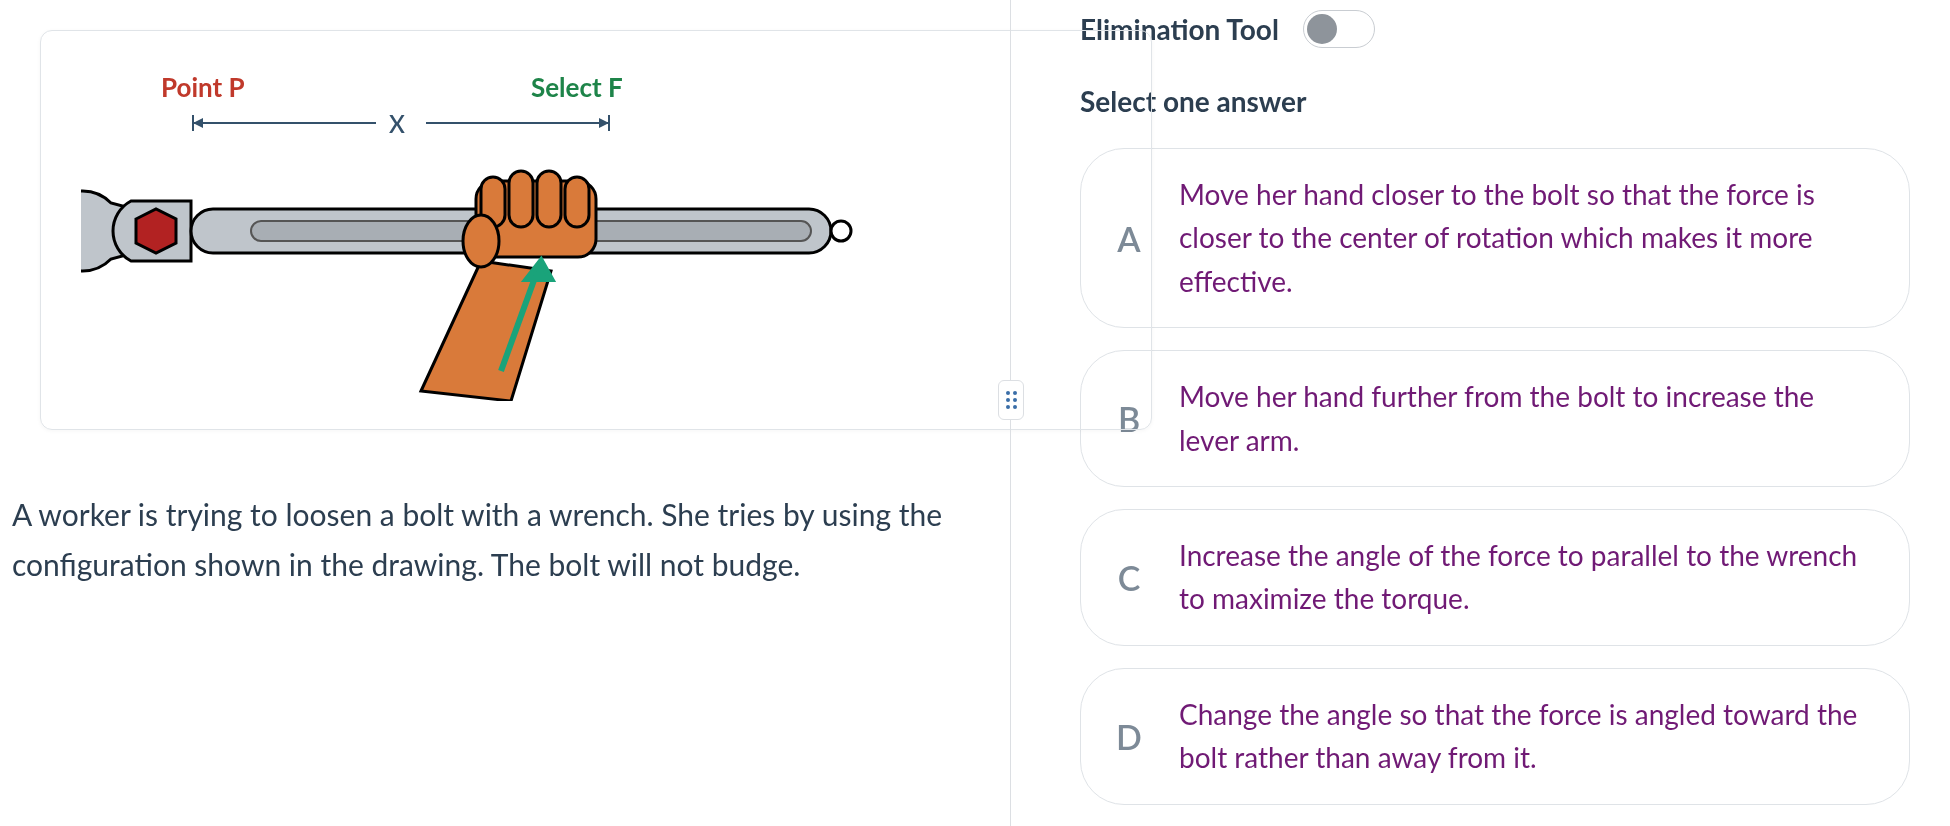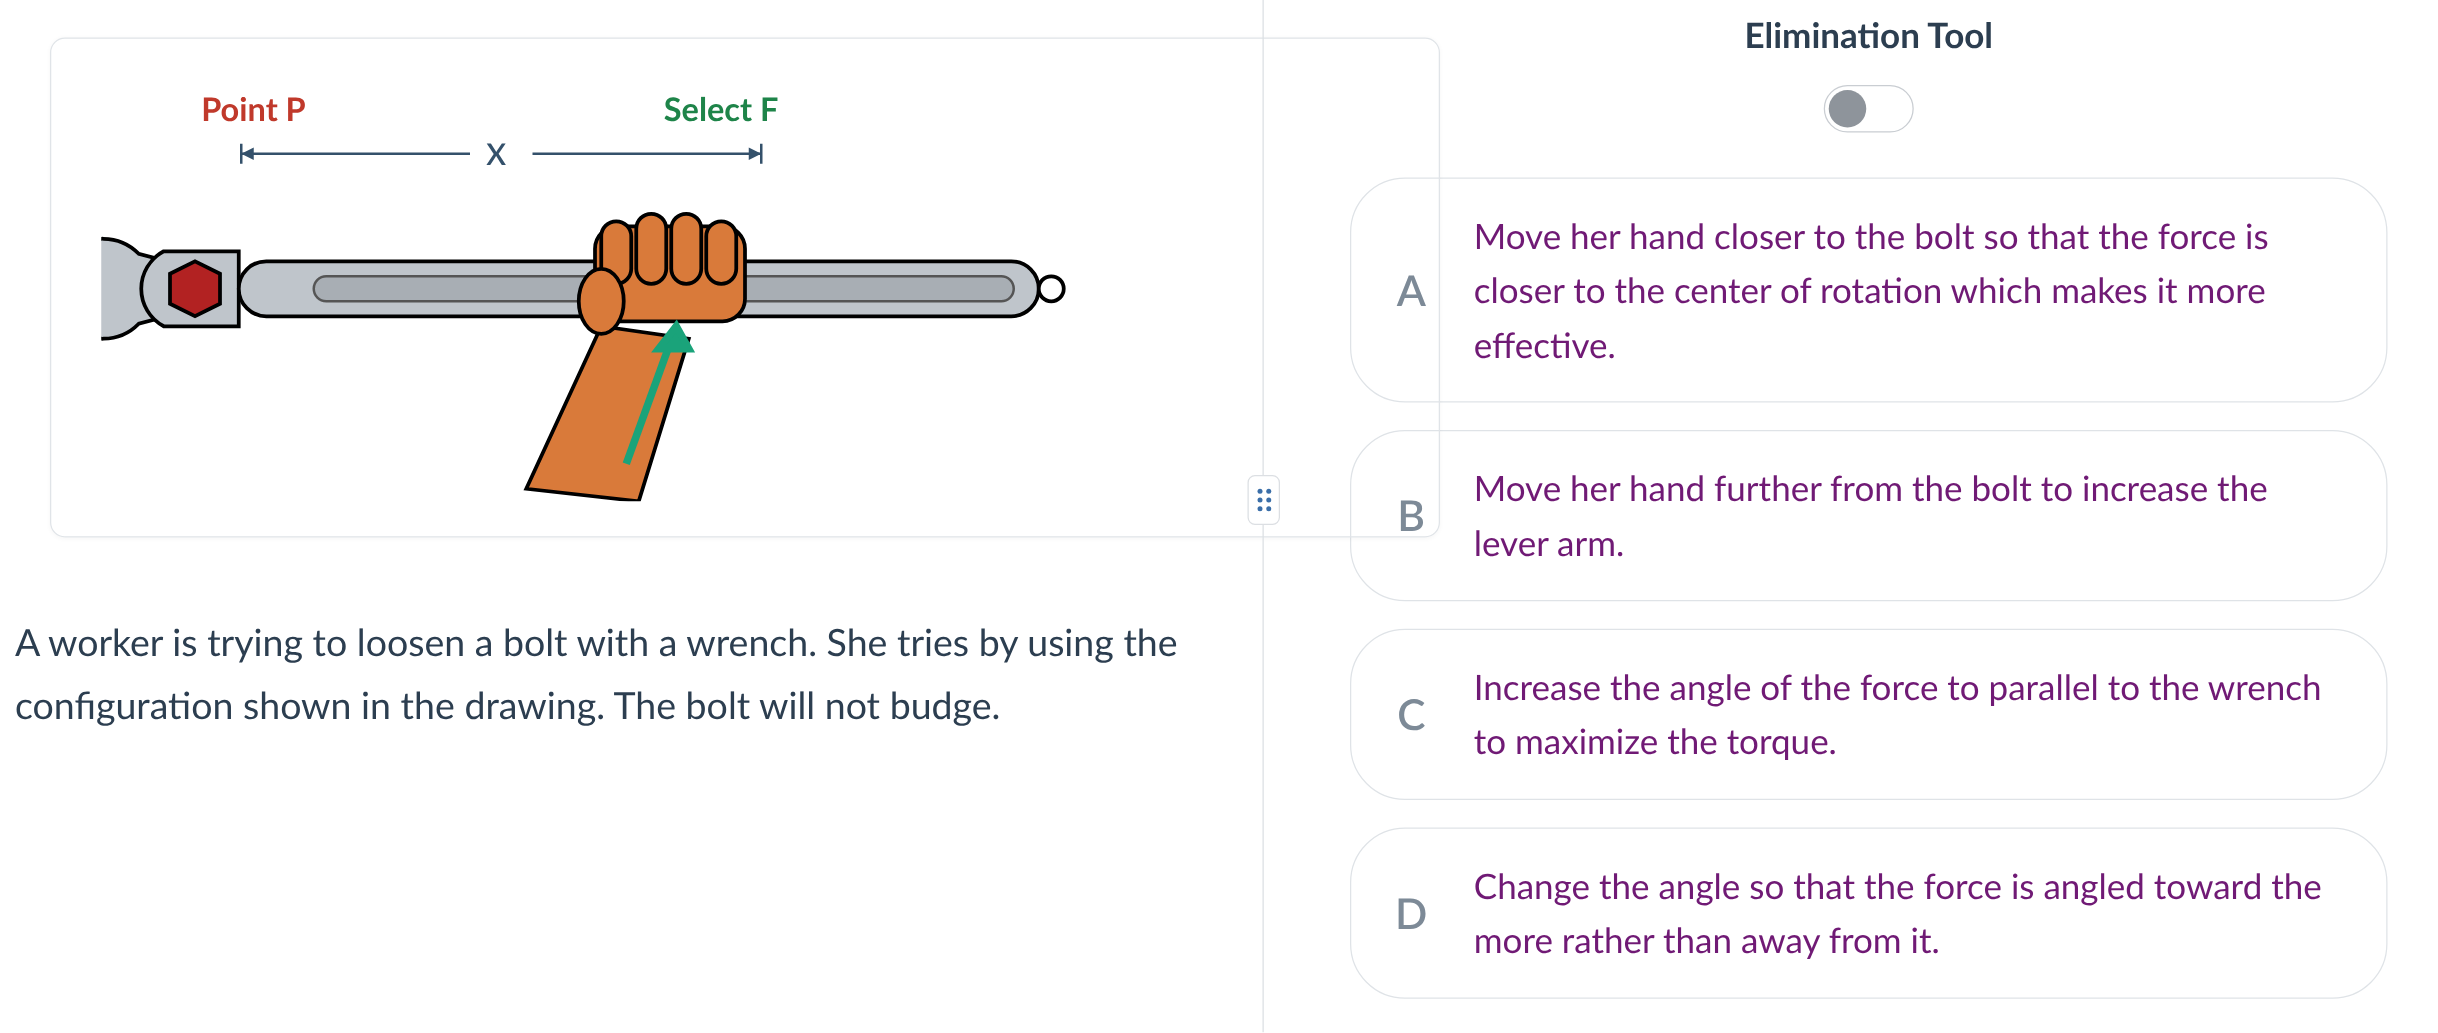--- a/index.html
+++ b/index.html
@@ -99,21 +99,20 @@
   }
   .right-panel {
     flex: 1;
     padding: 10px 40px 0 70px;
   }
   .elim-row {
     display: flex;
     align-items: center;
     gap: 24px;
     margin-bottom: 36px;
-    flex-direction: column;
   }
   .elim-label {
     font-size: 28px;
     font-weight: 700;
     color: #2c3e50;
   }
   .toggle {
     width: 72px;
     height: 38px;
     border-radius: 20px;
@@ -241,33 +240,34 @@
     </div>
   </div>
 
   <div class="right-panel">
     <div class="elim-row">
       <div class="elim-label">Elimination Tool</div>
       <div class="toggle">
         <div class="toggle-knob"></div>
       </div>
     </div>
+    <div class="select-label">Select one answer</div>
 
     <div class="answers">
       <div class="answer">
         <div class="answer-letter">A</div>
         <div class="answer-text">Move her hand closer to the bolt so that the force is closer to the center of rotation which makes it more effective.</div>
       </div>
       <div class="answer">
         <div class="answer-letter">B</div>
         <div class="answer-text">Move her hand further from the bolt to increase the lever arm.</div>
       </div>
       <div class="answer">
         <div class="answer-letter">C</div>
         <div class="answer-text">Increase the angle of the force to parallel to the wrench to maximize the torque.</div>
       </div>
       <div class="answer">
         <div class="answer-letter">D</div>
-        <div class="answer-text">Change the angle so that the force is angled toward the more rather than away from it.</div>
+        <div class="answer-text">Change the angle so that the force is angled toward the bolt rather than away from it.</div>
       </div>
     </div>
   </div>
 </div>
 
 </body></html>

